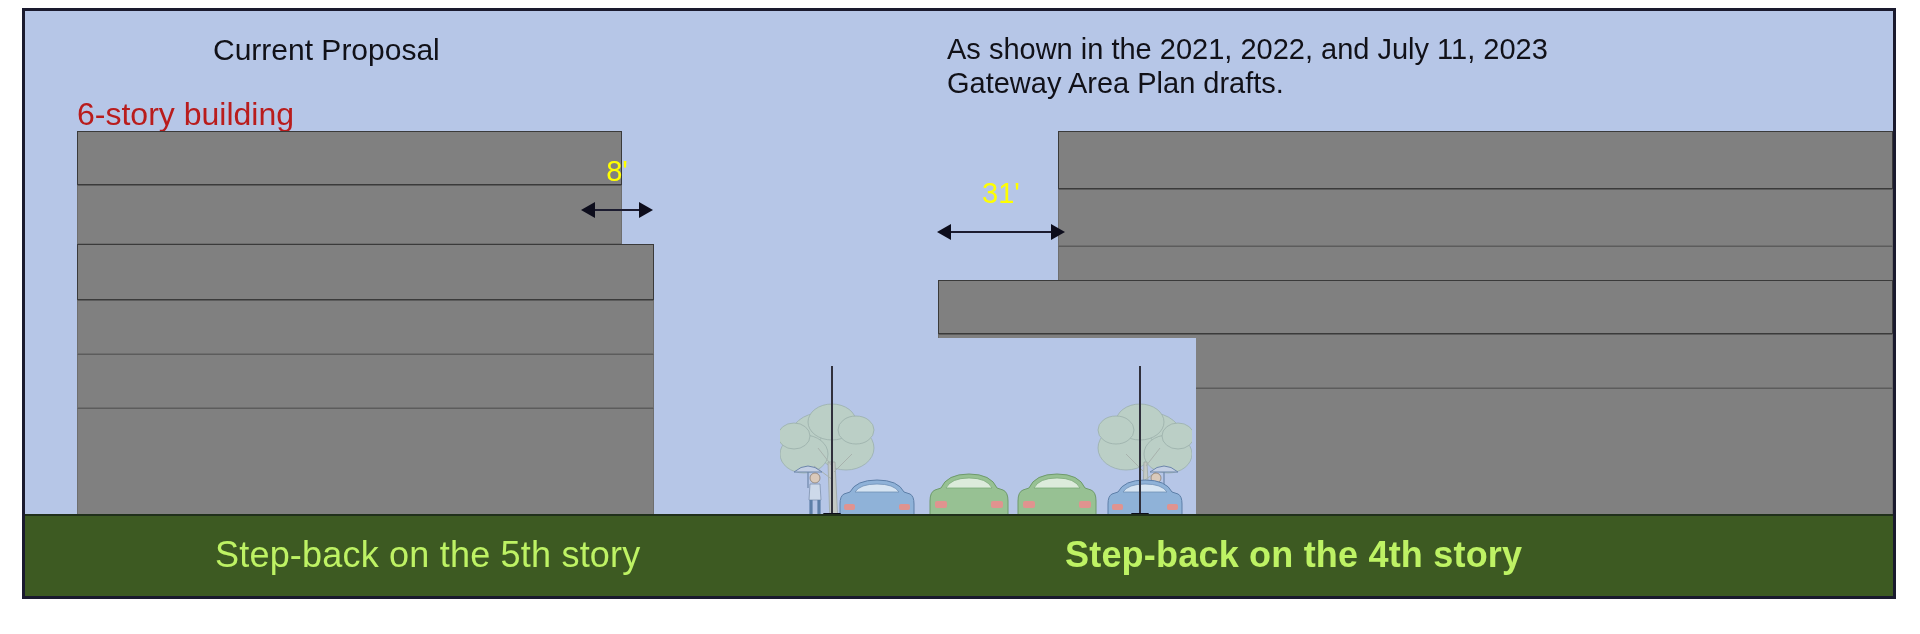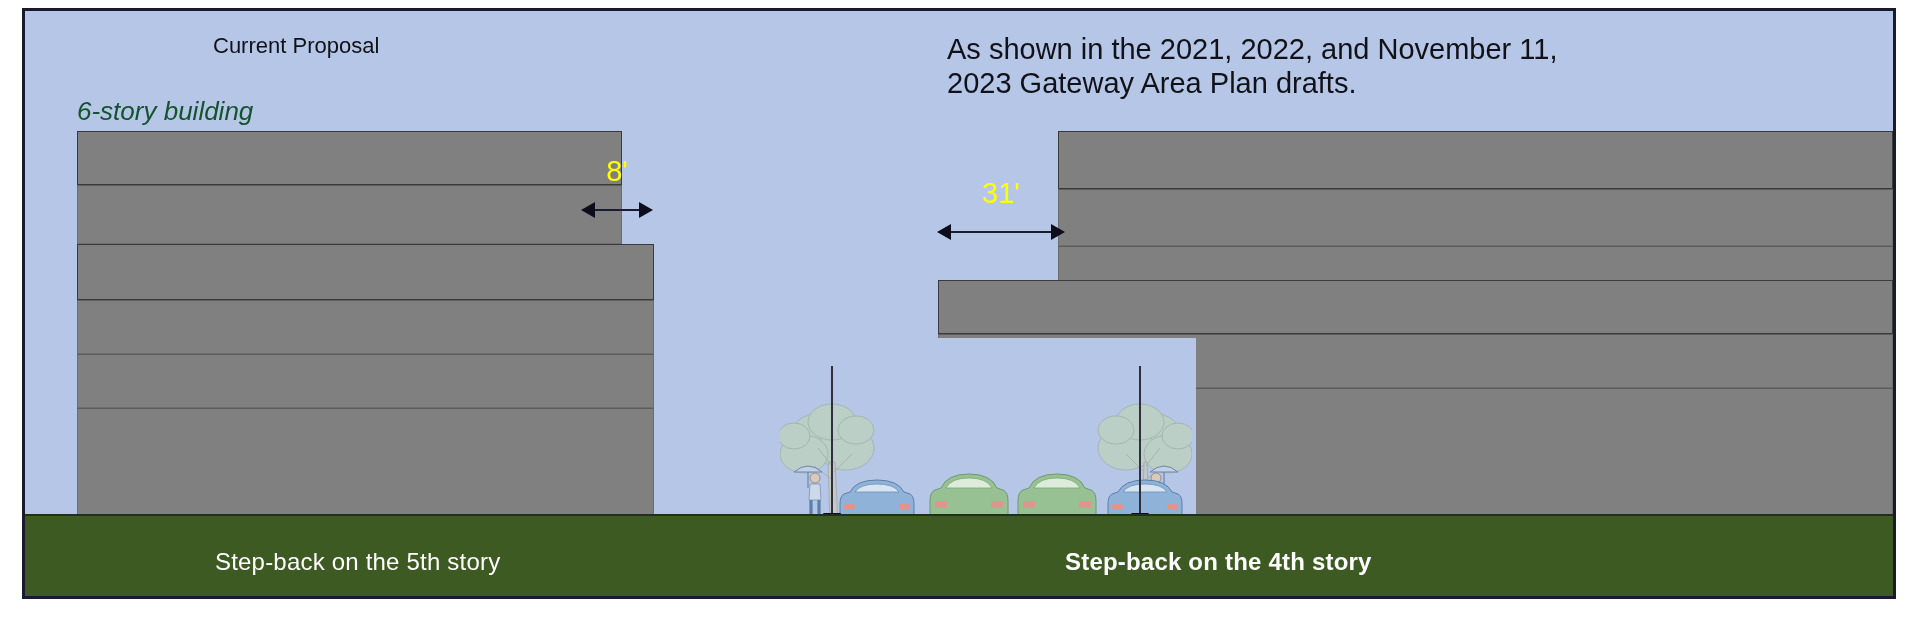--- a/index.html
+++ b/index.html
@@ -49,57 +49,56 @@
     width: 100%;
     height: 82px;
     background: #3d5a22;
     border-top: 2px solid #20301a;
     box-sizing: border-box;
   }
 
   .ground-label {
     position: absolute;
     bottom: 20px;
-    color: #ffffff;
-    font-size: 24px;
+    color: #bef264;
+    font-size: 36px;
     font-family: "Liberation Sans", sans-serif;
     white-space: nowrap;
     letter-spacing: 0.2px;
   }
   .ground-label.left  { left: 190px; }
   .ground-label.right { left: 1040px; font-weight: bold; }
 
   
   .title-current {
     position: absolute;
     left: 188px;
     top: 22px;
-    font-size: 22px;
+    font-size: 30px;
     color: #111118;
     white-space: nowrap;
   }
 
   .title-asshown {
     position: absolute;
     left: 922px;
     top: 22px;
     font-size: 29px;
     color: #111118;
     line-height: 1.16;
     width: 620px;
   }
 
   .label-6story {
     position: absolute;
     left: 52px;
     top: 85px;
-    font-size: 26px;
-    color: #14532d;
-    white-space: nowrap;
-    font-style: italic;
+    font-size: 32px;
+    color: #b91c1c;
+    white-space: nowrap;
   }
 
   
   .story {
     position: absolute;
     background: #808080;
     border: 1px solid #3a3a3a;
     box-sizing: border-box;
   }
   .story.soft {
@@ -219,21 +218,21 @@
 <body>
 
 <div id="root">
 
   <div class="canvas-frame">
 
     <div class="sky"></div>
 
     <div class="title-current">Current Proposal</div>
 
-    <div class="title-asshown">As shown in the 2021, 2022, and November 11, 2023 Gateway Area Plan drafts.</div>
+    <div class="title-asshown">As shown in the 2021, 2022, and July 11, 2023 Gateway Area Plan drafts.</div>
 
     <div class="label-6story">6-story building</div>
 
     <div class="story" style="left:52px; top:120px; width:545px; height:54px;"></div>
     <div class="story soft" style="left:52px; top:174px; width:545px; height:59px;"></div>
 
     <div class="story" style="left:52px; top:233px; width:577px; height:56px;"></div>
     <div class="story soft" style="left:52px; top:289px; width:577px; height:54px;"></div>
     <div class="story soft" style="left:52px; top:343px; width:577px; height:54px;"></div>
     <div class="story soft" style="left:52px; top:397px; width:577px; height:115px;"></div>

